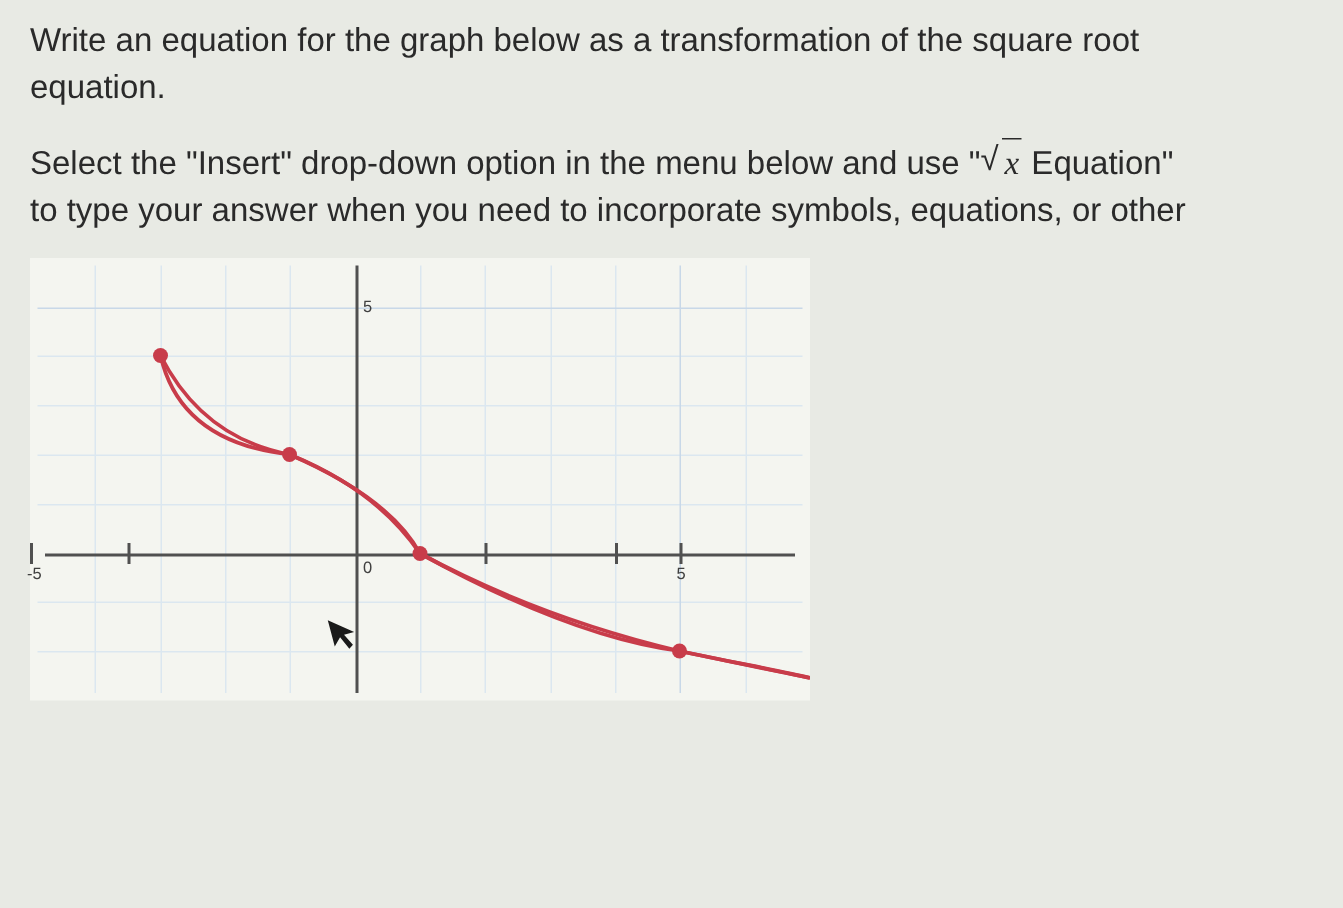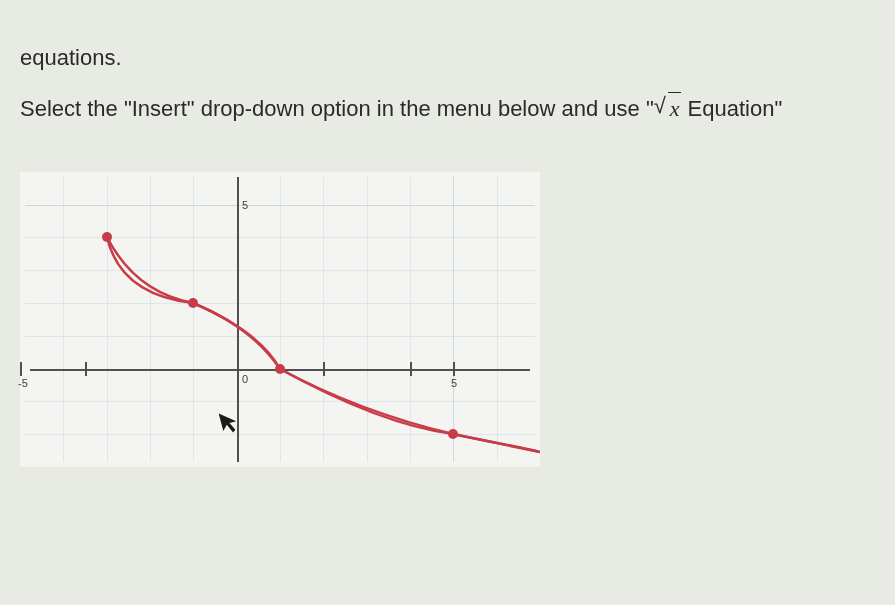--- a/index.html
+++ b/index.html
@@ -121,27 +121,27 @@
       font-size: 24px;
       color: #1a1a1a;
       transform: rotate(-15deg);
       pointer-events: none;
     }
   </style>
 </head>
 <body>
 
 <div class="question-text">
-  <br>
-  <span>equations.</span>
+  <span>Write an equation for the graph below as a transformation of the square root</span><br>
+  <span>equation.</span>
 </div>
 
 <div class="instruction-text">
   <span>Select the "Insert" drop-down option in the menu below and use "</span><span class="sqrt-wrap"><span class="sqrt-bar math-expr">x</span></span><span> Equation"</span><br>
-  <br>
+  <span>to type your answer when you need to incorporate symbols, equations, or other</span><br>
 </div>
 
 <div class="graph-container">
 
   <div class="grid-line light grid-line-v" style="left:43px"></div>
   <div class="grid-line light grid-line-v" style="left:87px"></div>
   <div class="grid-line light grid-line-v" style="left:130px"></div>
   <div class="grid-line light grid-line-v" style="left:173px"></div>
   <div class="grid-line light grid-line-v" style="left:260px"></div>
   <div class="grid-line light grid-line-v" style="left:303px"></div>

